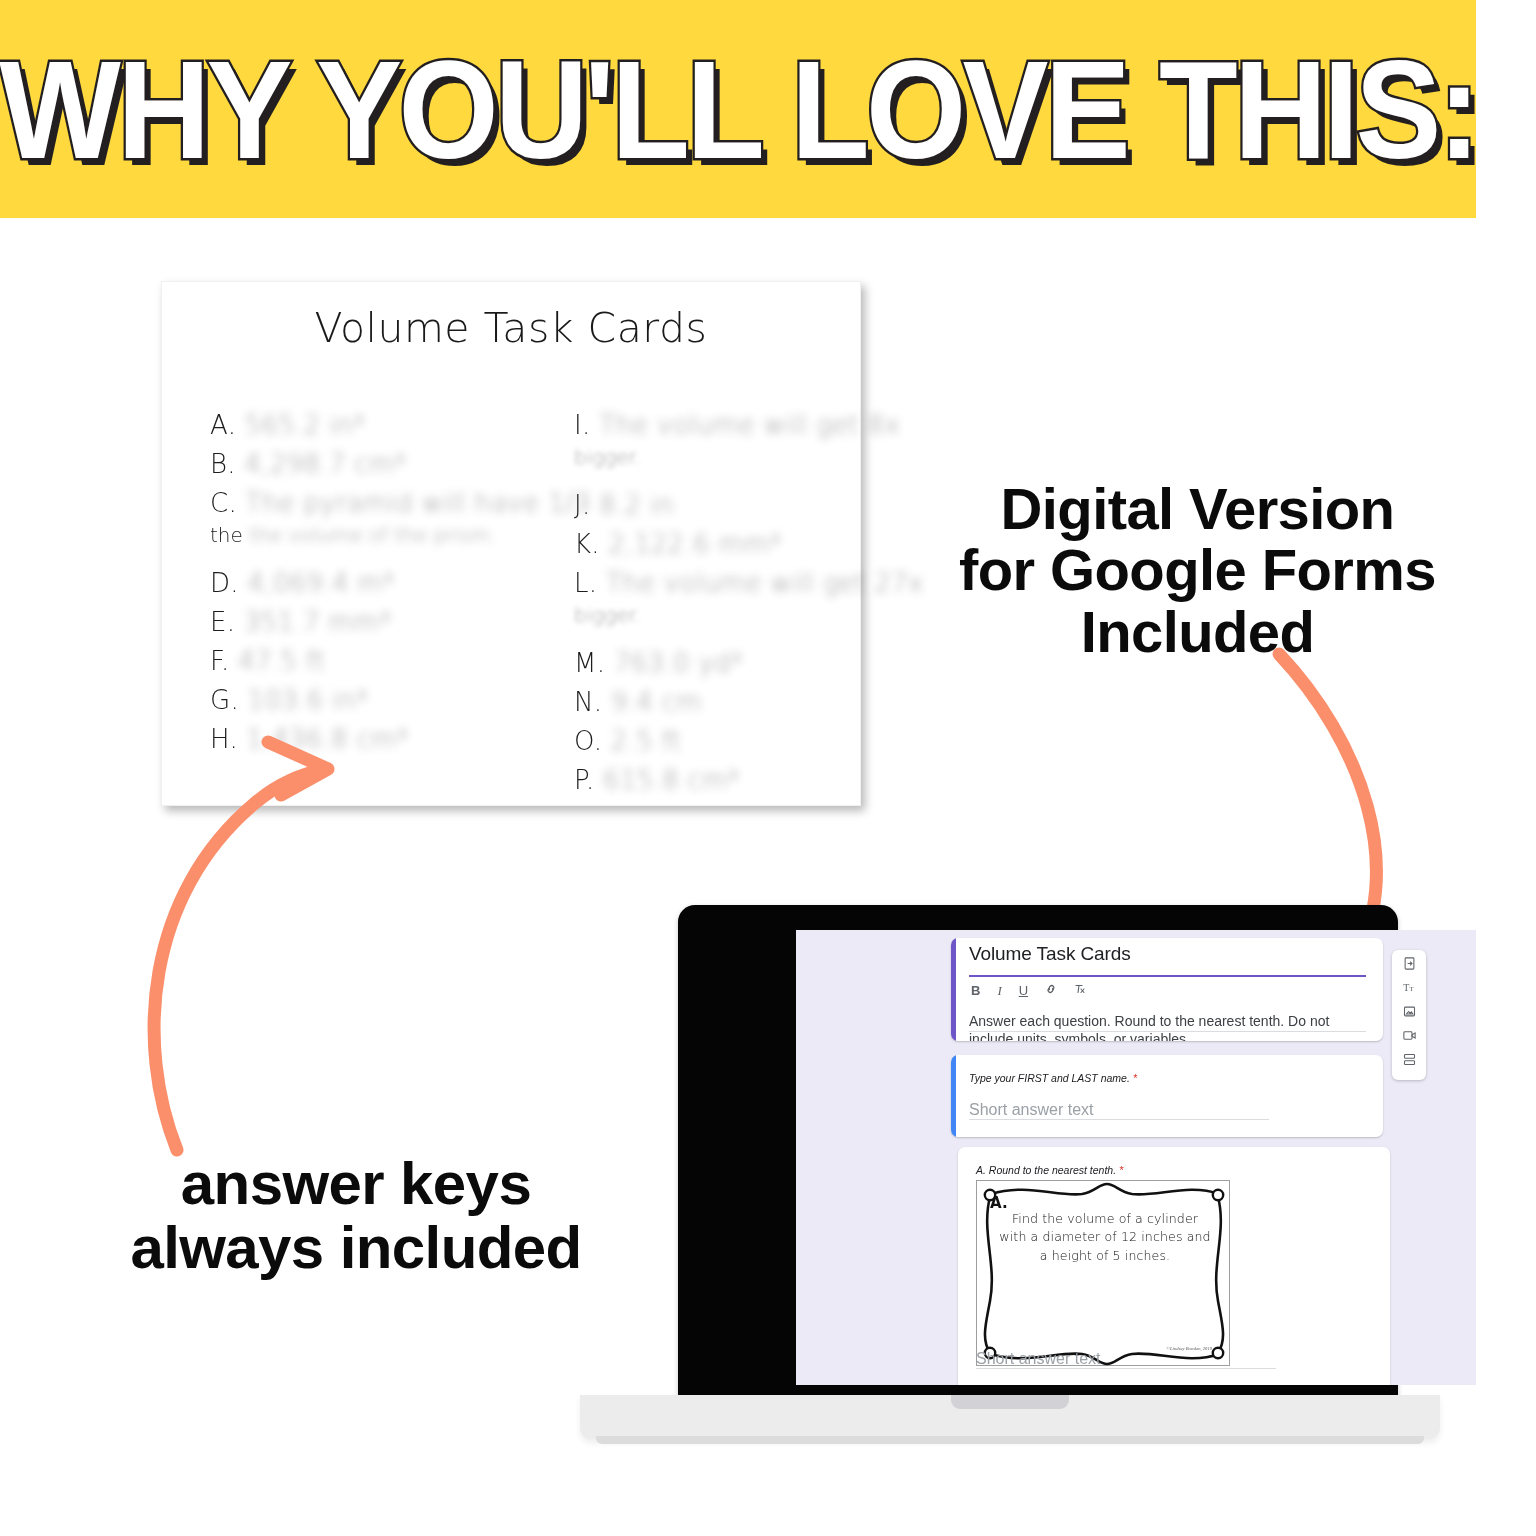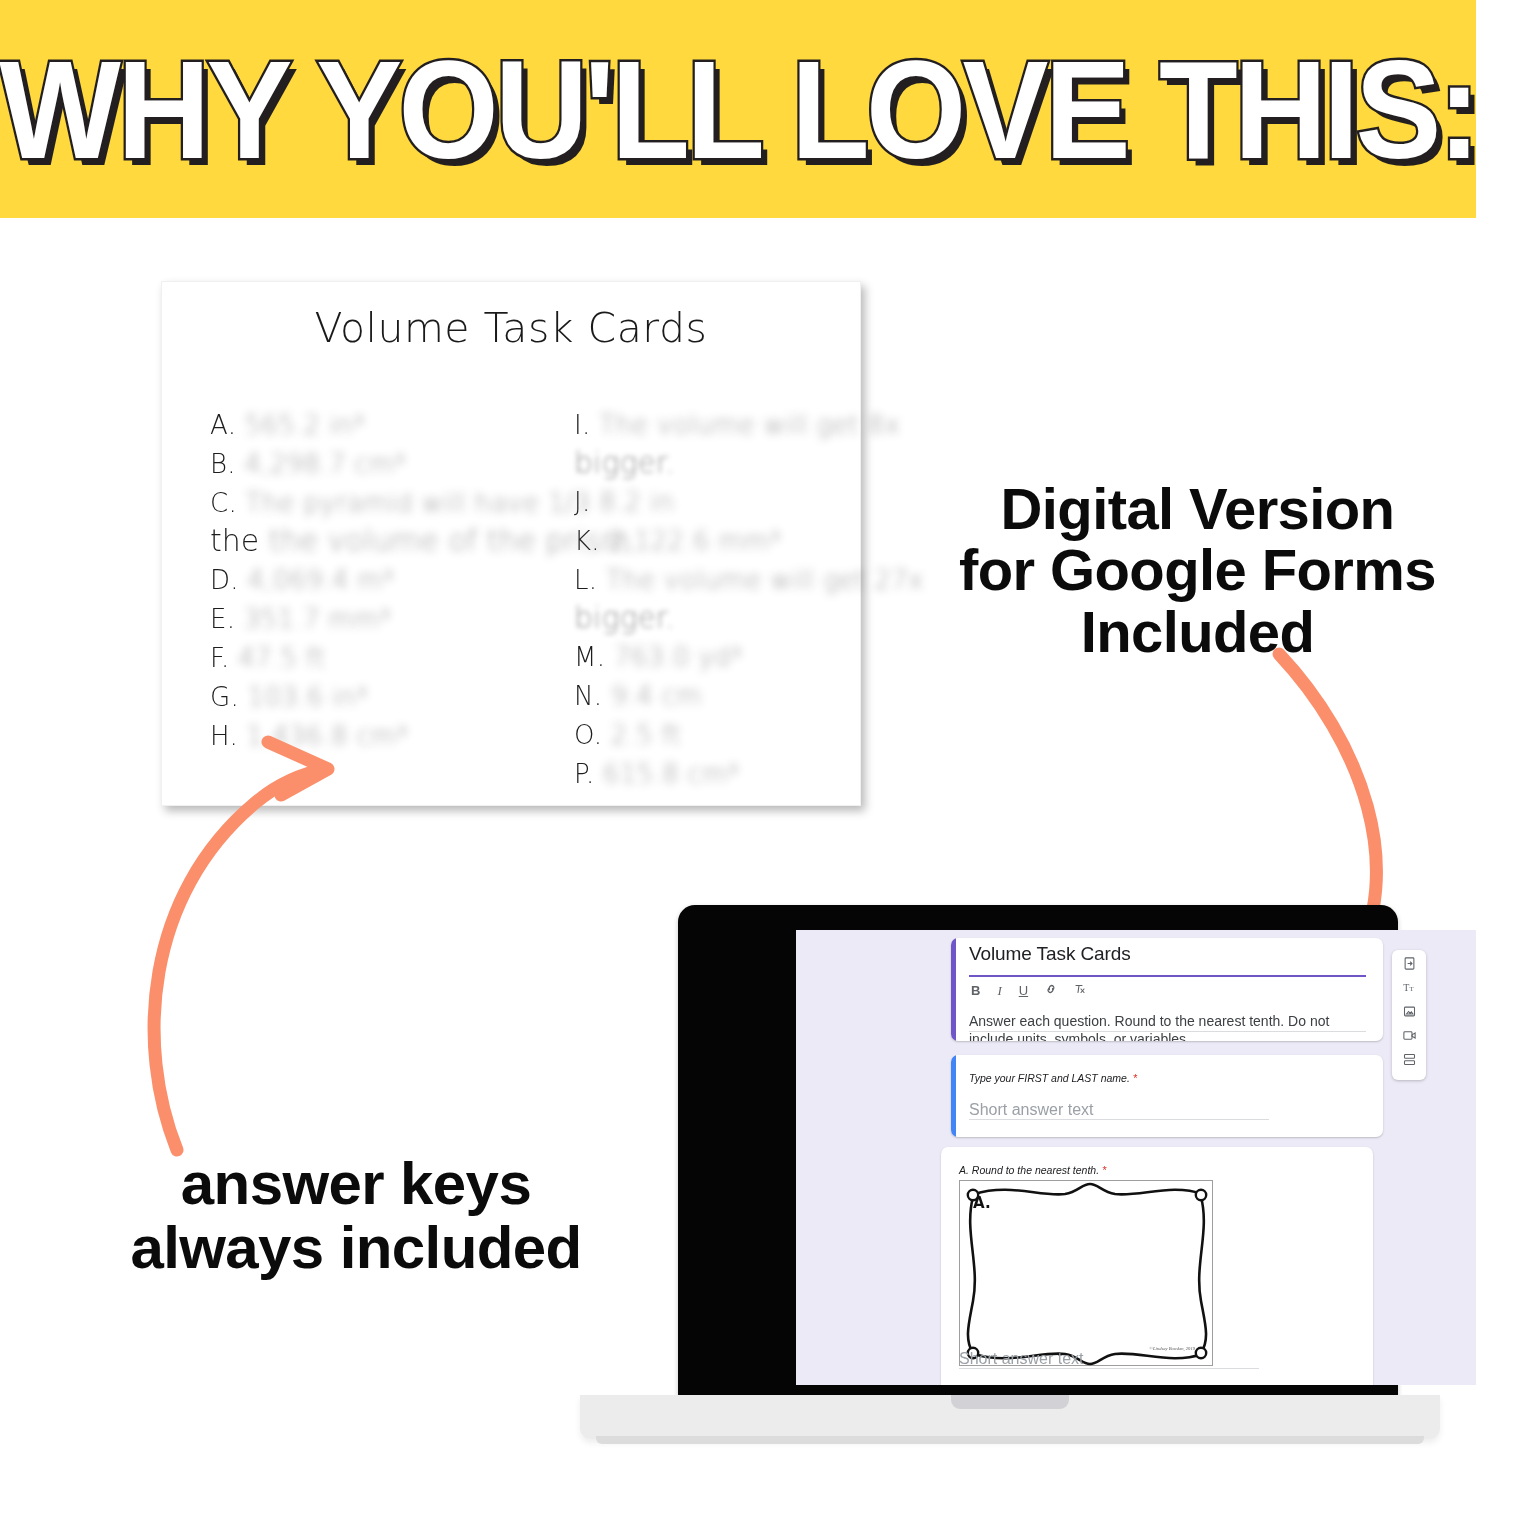--- a/index.html
+++ b/index.html
@@ -66,24 +66,24 @@
   .akey-label { color:#1d1d1d; }
   .akey-ans {
     color:#555; opacity:0.62;
     filter:blur(4.2px);
     display:inline-block;
     vertical-align:baseline;
   }
   .akey-wrap {
     font-family:"DejaVu Sans", sans-serif;
     font-weight:300;
-    font-size:30px;
+    font-size:20px;
     color:#1d1d1d;
     margin-top:-4px;
-    margin-bottom:7px;
+    margin-bottom:21px;
     white-space:nowrap;
   }
 
   
   .callout-right {
     position:absolute; left:930px; top:478px; width:535px;
     text-align:center;
     font-weight:bold;
     font-size:58px;
     line-height:1.06;
@@ -185,21 +185,21 @@
     position:absolute; left:18px; top:93px; width:397px; height:1px;
     background:#dadce0;
   }
 
   
   #form-q-name {
     left:155px; top:125px; width:432px; height:82px;
   }
   
   #form-q-task {
-    left:145px; top:217px; width:432px; height:304px;
+    left:162px; top:217px; width:432px; height:304px;
   }
   .q-label {
     position:absolute; left:18px; top:17px;
     font-size:10.5px; color:#202124;
     font-family:"Liberation Sans", sans-serif;
     font-style:italic;
   }
   .q-req { color:#d93025; font-size:11px; }
   .q-placeholder {
     position:absolute; left:18px;
@@ -359,20 +359,21 @@
               <path d="M14 13 C50 2, 80 16, 105 13 C118 11, 122 3, 130 3 C138 3, 142 11, 155 13 C180 16, 212 2, 242 13" stroke="#111" stroke-width="2.6" fill="none"></path>
               <path d="M14 173 C50 184, 80 170, 105 173 C118 175, 122 183, 130 183 C138 183, 142 175, 155 173 C180 170, 212 184, 242 173" stroke="#111" stroke-width="2.6" fill="none"></path>
               <path d="M13 16 C4 50, 20 84, 13 120 C9 142, 4 158, 13 172" stroke="#111" stroke-width="2.6" fill="none"></path>
               <path d="M241 16 C250 50, 234 84, 241 120 C245 142, 250 158, 241 172" stroke="#111" stroke-width="2.6" fill="none"></path>
               <circle cx="13" cy="14" r="5.2" fill="#fff" stroke="#111" stroke-width="2.4"></circle>
               <circle cx="241" cy="14" r="5.2" fill="#fff" stroke="#111" stroke-width="2.4"></circle>
               <circle cx="13" cy="172" r="5.2" fill="#fff" stroke="#111" stroke-width="2.4"></circle>
               <circle cx="241" cy="172" r="5.2" fill="#fff" stroke="#111" stroke-width="2.4"></circle>
             </svg>
             <div class="tc-letter">A.</div>
+            <div class="tc-text">Find the volume of a cylinder with a diameter of 12 inches and a height of 5 inches.</div>
             <div class="tc-copy">©Lindsay Bowden, 2019</div>
           </div>
 
           <div class="q-placeholder" style="top:203px">Short answer text</div>
           <div class="q-underline" style="top:221px; width:300px"></div>
         </div>
 
         <div class="vtoolbar">
           <span class="vt-icon">
             <svg width="15" height="15" viewBox="0 0 24 24" fill="none" stroke="#5f6368" stroke-width="1.7">

